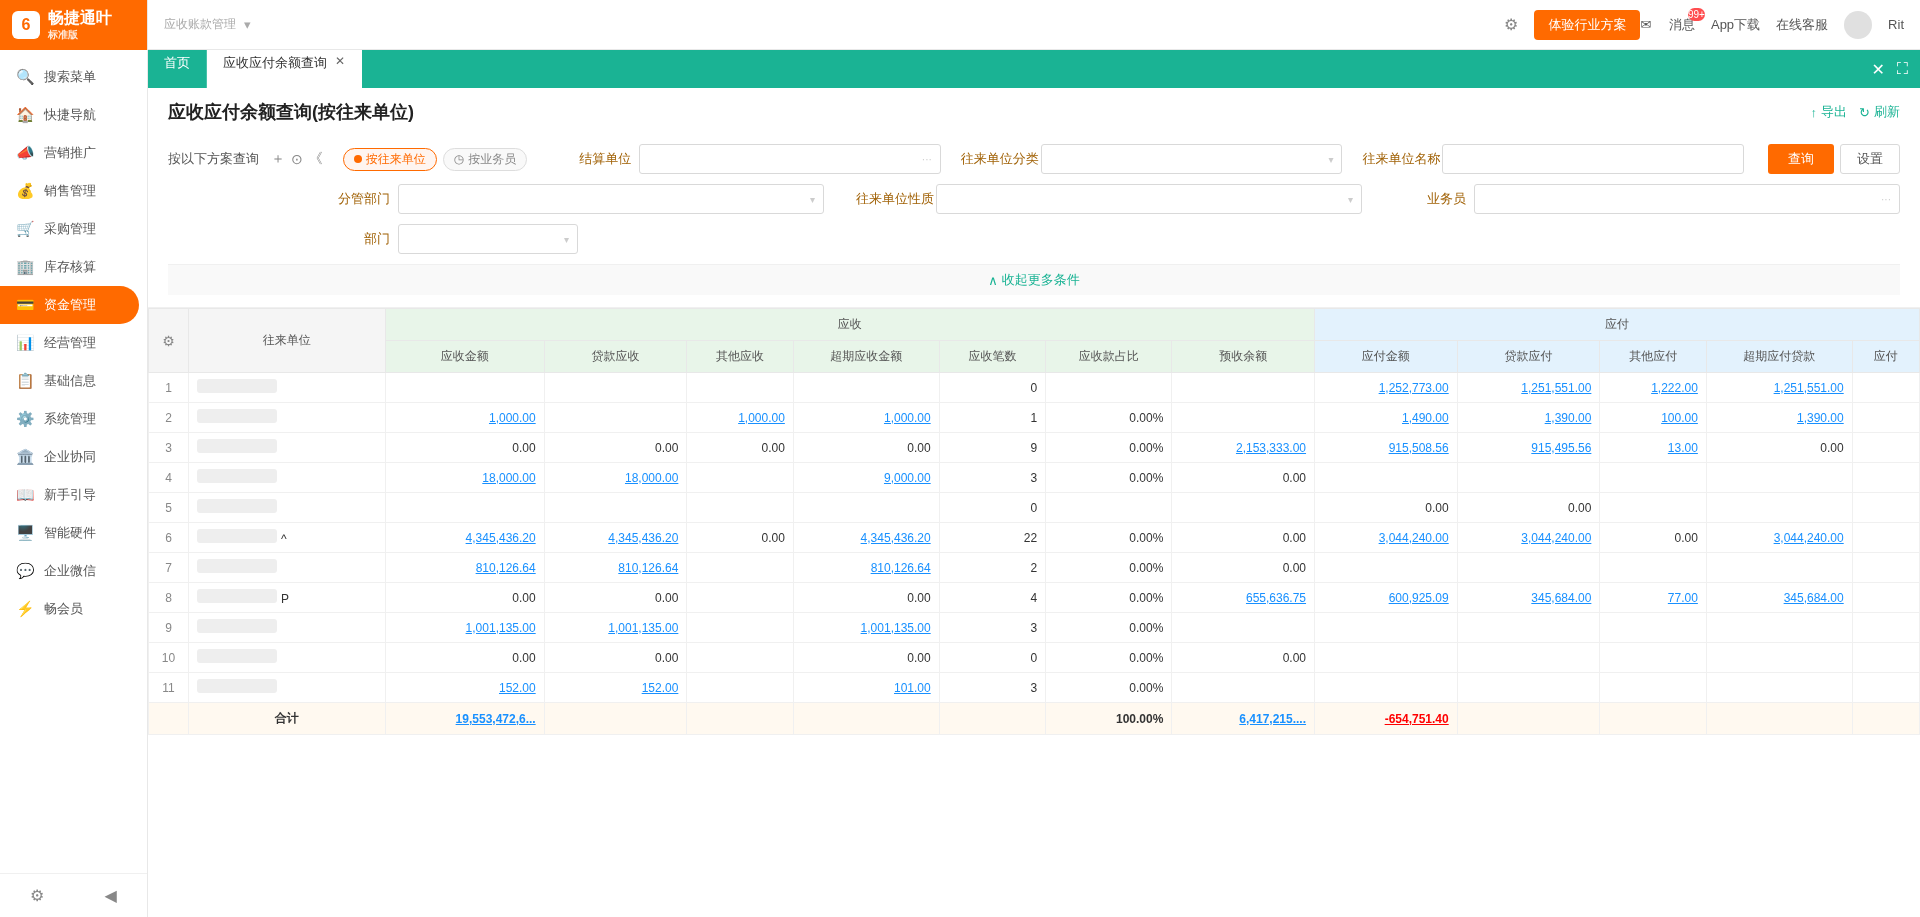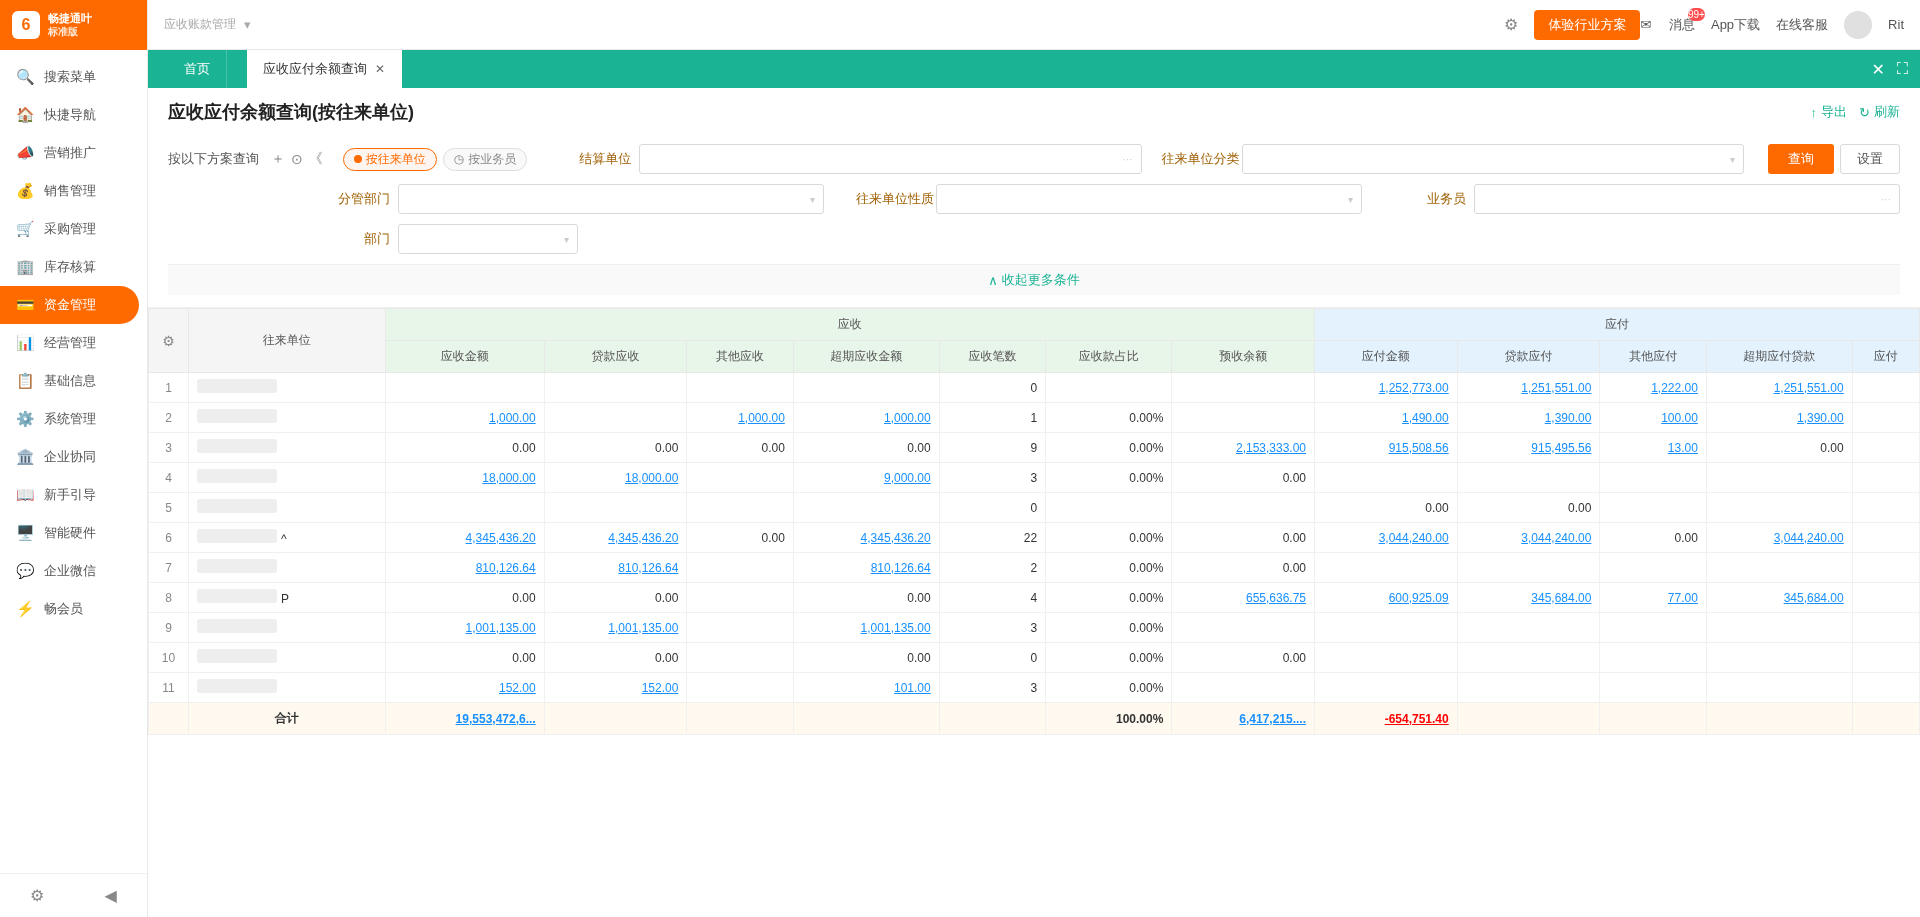--- a/index.html
+++ b/index.html
@@ -13,21 +13,21 @@
     }
     .sidebar-logo {
       height: 50px; background: #ff6a00; display: flex; align-items: center; padding: 0 12px;
       color: #fff; font-weight: bold; font-size: 14px;
     }
     .sidebar-logo .logo-icon {
       width: 28px; height: 28px; background: #fff; border-radius: 6px;
       display: flex; align-items: center; justify-content: center;
       color: #ff6a00; font-weight: bold; font-size: 16px; margin-right: 8px;
     }
-    .sidebar-logo-text { font-size: 11px; line-height: 1.3; }
+    .sidebar-logo-text { font-size: 16px; line-height: 1.3; }
     .sidebar-logo-sub { font-size: 10px; opacity: 0.85; }
     .sidebar-menu { flex: 1; overflow-y: auto; padding: 8px 0; }
     .sidebar-item {
       display: flex; align-items: center; padding: 10px 16px; cursor: pointer;
       color: #555; font-size: 13px; transition: background 0.2s;
     }
     .sidebar-item.active { background: #ff6a00; color: #fff; border-radius: 0 20px 20px 0; margin-right: 8px; }
     .sidebar-item .icon { width: 20px; margin-right: 8px; text-align: center; font-size: 15px; }
     .sidebar-bottom {
       padding: 8px 0; border-top: 1px solid #f0f0f0;
@@ -54,22 +54,22 @@
     .badge-wrap { position: relative; cursor: pointer; }
     .badge { position: absolute; top: -8px; right: -10px; background: #ff4d4f; color: #fff; border-radius: 8px; font-size: 10px; padding: 1px 0; }
     .user-avatar { width: 28px; height: 28px; background: #e0e0e0; border-radius: 50%; }
 
     
     .tab-bar {
       position: fixed; left: 148px; top: 50px; right: 0; height: 38px;
       background: #1ab394; display: flex; align-items: stretch; z-index: 99;
     }
     .tab-item {
-      display: flex; align-items: center; padding: 12px 16px; cursor: pointer;
-      color: #fff; font-size: 13px; border-right: 1px solid rgba(255,255,255,0.2); margin-left: 20px;
+      display: flex; align-items: flex-start; padding: 4px 16px; cursor: pointer;
+      color: #fff; font-size: 13px; border-right: 1px solid rgba(255,255,255,0.2);
     }
     .tab-item.home { background: transparent; }
     .tab-item.active { background: #fff; color: #333; }
     .tab-close { margin-left: 8px; font-size: 12px; color: #666; }
     .tab-spacer { flex: 1; }
     .tab-actions { display: flex; align-items: center; padding: 0 12px; gap: 12px; }
     .tab-actions span { color: #fff; font-size: 16px; cursor: pointer; }
 
     
     .main-content {
@@ -319,20 +319,27 @@
             <div class="form-field-input">
               <span></span>
               <span class="dots">···</span>
             </div>
           </div>
           <div class="form-field">
             <span class="form-field-label">往来单位分类</span>
             <div class="form-field-input">
               <span></span>
               <span class="chevron">▾</span>
+            </div>
+          </div>
+          <div class="form-field">
+            <span class="form-field-label">往来单位名称</span>
+            <div class="form-field-input">
+              <span></span>
+              <span></span>
             </div>
           </div>
         </div>
         <div class="query-btns" style="margin-left:12px;">
           <button class="btn-query">查询</button>
           <button class="btn-setting">设置</button>
         </div>
       </div>
 
       <div class="search-row" style="margin-left:150px;">

